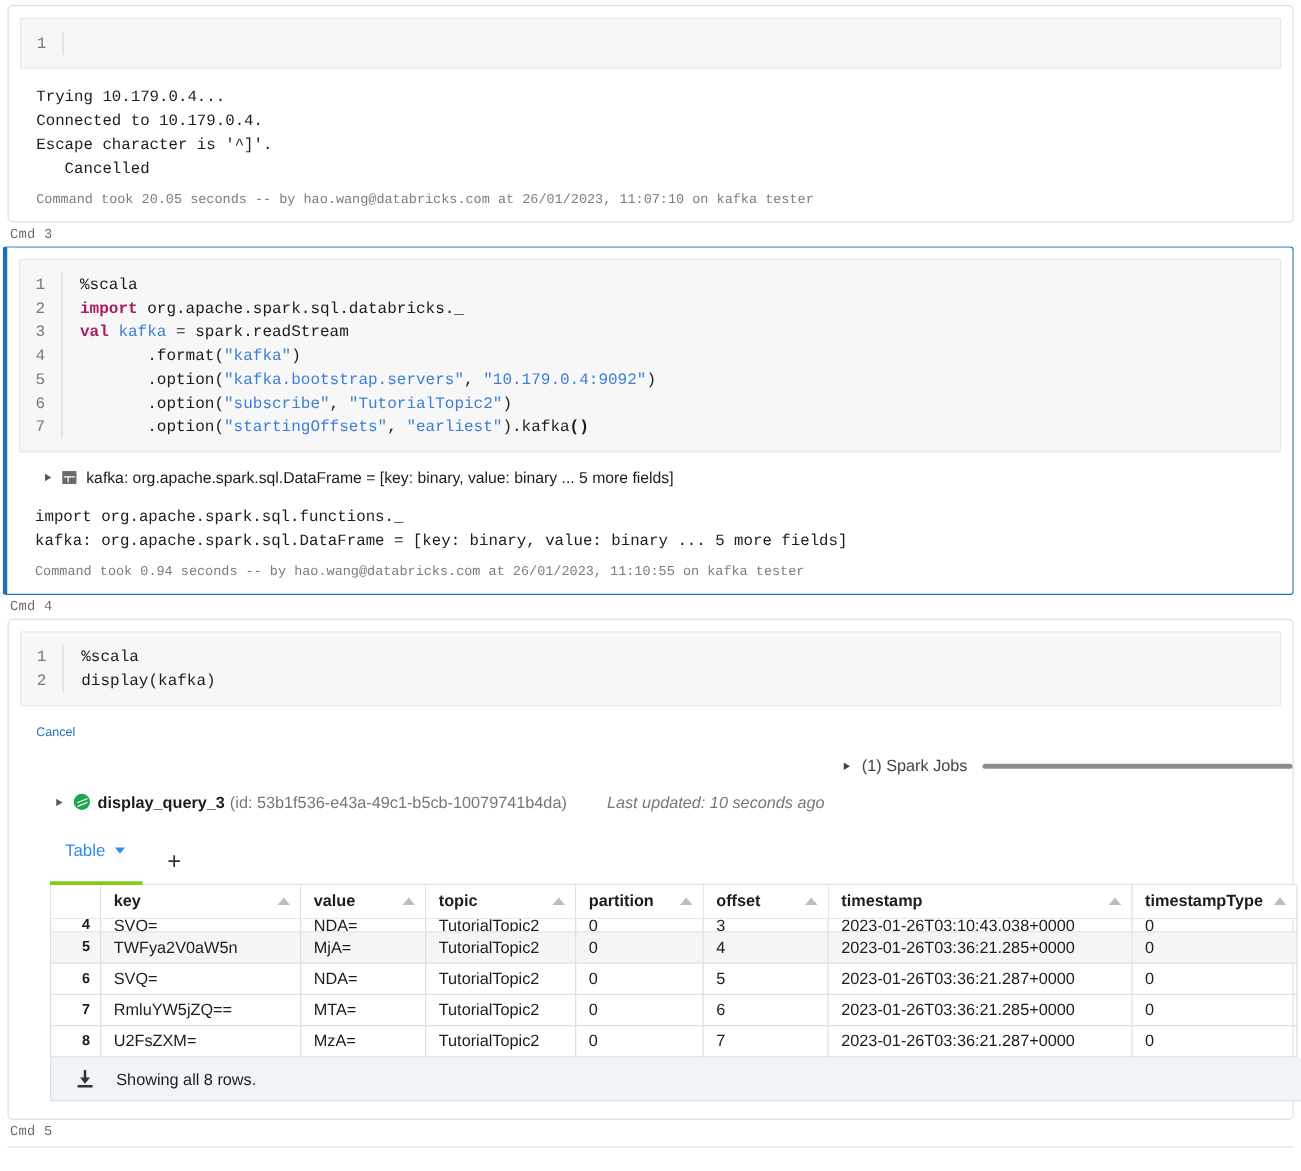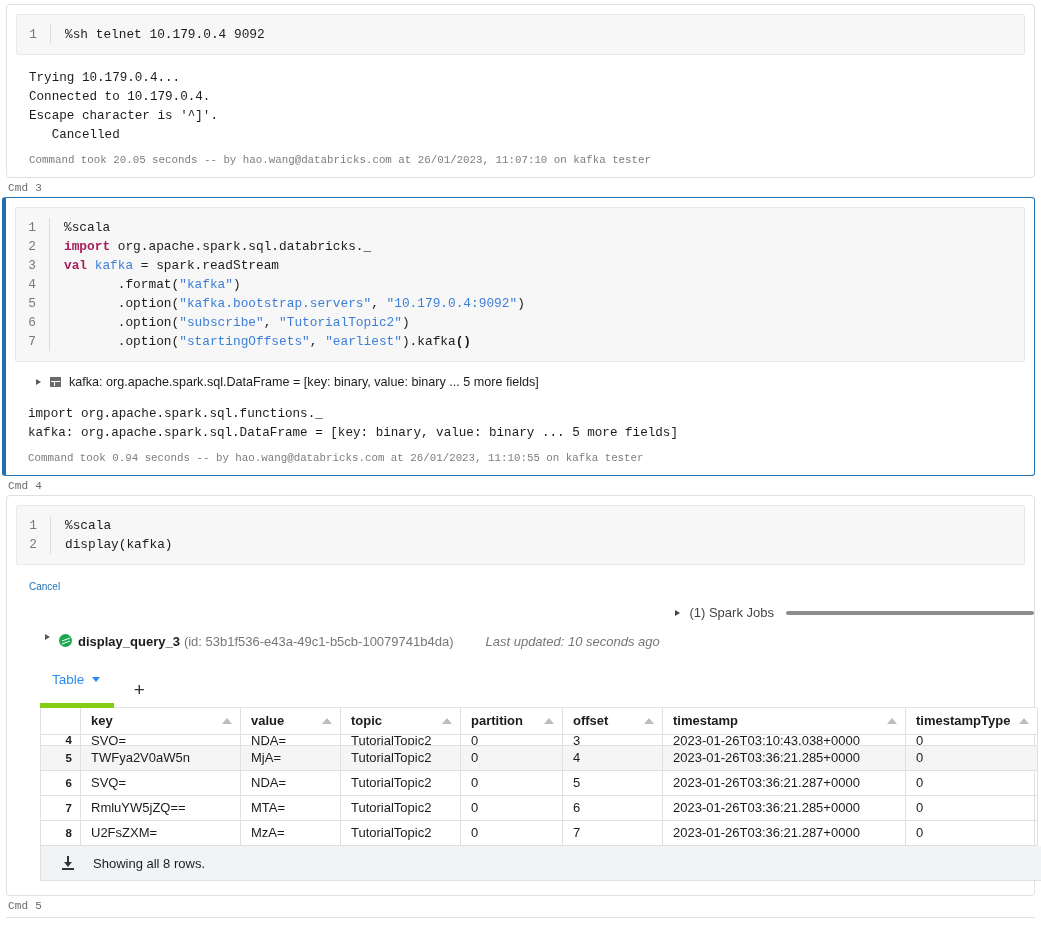--- a/index.html
+++ b/index.html
@@ -109,21 +109,21 @@
   .sparkjobs {
     display: flex; align-items: center;
     padding: 13px 0 0 38px; font-size: 13px; color: #444; justify-content: flex-end;
   }
   .sparkjobs .tri { border-left-color:#444; }
   .progbar {
     height: 4px; width: 248px; background: #8c8c8c;
     border-radius: 2px; margin-left: 12px;
   }
   .queryrow {
-    display: flex; 
+    display: flex; align-items: center;
     padding: 14px 0 0 38px; font-size: 13px;
   }
   .stream-ico {
     width: 13px; height: 13px; border-radius: 50%;
     background: #1ca84f; margin-right: 6px; flex: 0 0 auto;
     position: relative;
   }
   .stream-ico::after {
     content: ''; position: absolute; left: 2.5px; top: 5px;
     width: 8px; height: 3px;
@@ -144,21 +144,21 @@
   .tbl-wrap { margin: 23px 0 0 33px; width: 997px; }
   .tabs {
     display: flex; align-items: center;
     border-bottom: 1px solid #e3e3e3;
     height: 36px;
   }
   .tab {
     display: flex; align-items: center; gap: 8px;
     height: 36px; padding: 0 14px 16px 12px;
     color: #2D8CF0; font-size: 13.5px;
-    border-bottom: 5px solid #84cc16;
+    border-bottom: 3px solid #84cc16;
     margin-bottom: -1px; cursor: pointer;
   }
   .chev {
     width: 0; height: 0;
     border-top: 5px solid #2D8CF0;
     border-left: 4.2px solid transparent;
     border-right: 4.2px solid transparent;
   }
   .plus-btn {
     width: 26px; text-align: center; font-size: 19px;
@@ -230,21 +230,20 @@
 </style>
 </head>
 <body>
 
 <div class="page">
 
   <div class="cell plain" style="margin:4px 6px 0 6px;">
     <div class="editor">
       <div class="code-line">
         <span class="ln">1</span>
-        <span class="code-txt">%sh telnet 10.179.0.4 9092</span>
       </div>
     </div>
     <div class="out-block">Trying 10.179.0.4...
 Connected to 10.179.0.4.
 Escape character is '^]'.
    Cancelled</div>
     <div class="meta">Command took 20.05 seconds -- by hao.wang@databricks.com at 26/01/2023, 11:07:10 on kafka tester</div>
   </div>
 
   <div class="cmd-label">Cmd 3</div>

